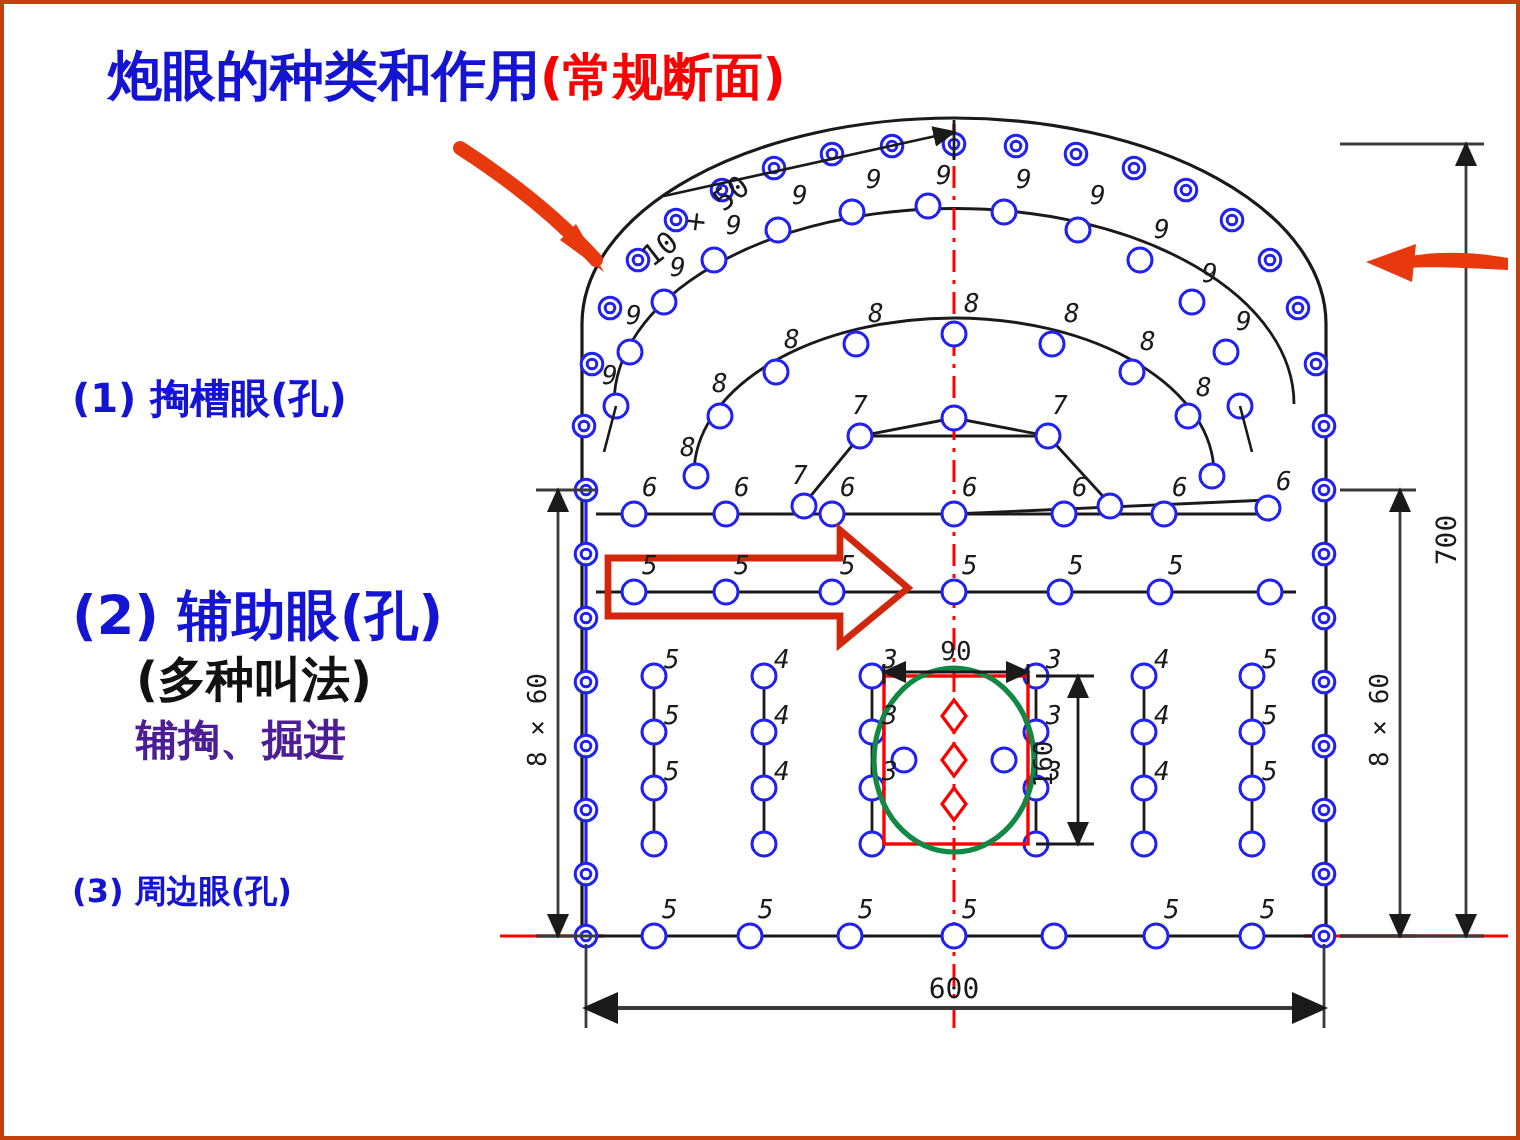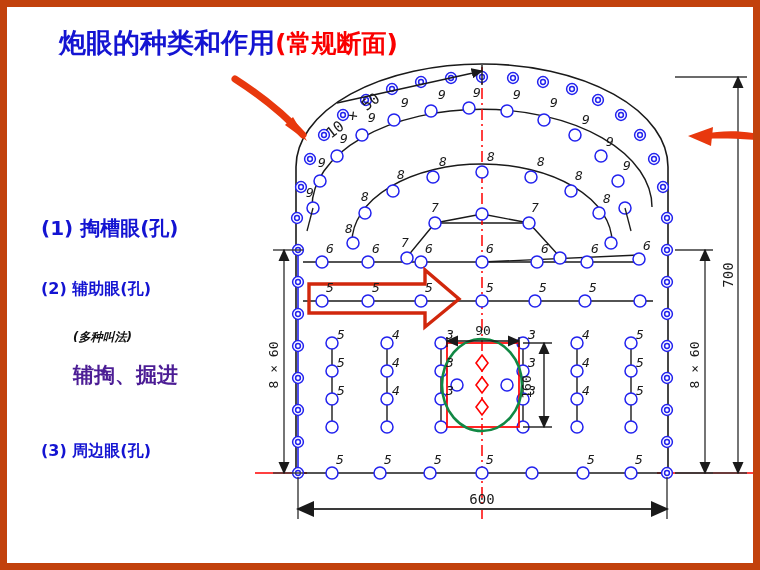--- a/index.html
+++ b/index.html
@@ -1,39 +1,39 @@
 <!DOCTYPE html>
 <html><head>
 <meta charset="utf-8">
 <style>
   html,body{margin:0;padding:0;background:#e9e9e9;}
   body{font-family:"Liberation Sans","DejaVu Sans",sans-serif;}
   #page{
     position:relative;width:760px;height:570px;background:#ffffff;
     overflow:hidden;box-sizing:border-box;
-    border:7px solid #c2410c;
+    border:2px solid #c2410c;
   }
   #title{
     position:absolute;left:52px;top:18px;white-space:nowrap;
     font-family:"DejaVu Sans","Liberation Sans",sans-serif;
     font-size:27px;font-weight:bold;letter-spacing:0px;
   }
   #title .t-main{color:#1414d2;}
   #title .t-sub{color:#fa0000;font-size:25px;}
   .legend{
     position:absolute;white-space:nowrap;
     font-family:"DejaVu Sans","Liberation Sans",sans-serif;
     font-weight:bold;
   }
   .legend .blue{color:#1414d2;}
   .legend .black{color:#111111;}
   .legend .orange{color:#4c1d95;}
-  #lg1{left:34px;top:184px;font-size:20px;margin-top:24px;}
-  #lg2{left:34px;top:272px;font-size:16px;}
-  #lg2b{left:66px;top:322px;font-size:12px;font-style:italic;}
+  #lg1{left:34px;top:184px;font-size:20px;}
+  #lg2{left:34px;top:288px;font-size:27px;}
+  #lg2b{left:66px;top:322px;font-size:24px;}
   #lg2c{left:66px;top:354px;font-size:21px;}
   #lg3{left:34px;top:434px;font-size:16px;}
   #drawing{position:absolute;left:0;top:0;width:760px;height:570px;}
 </style>
 </head>
 <body>
 
 <div id="page">
 
   <div id="title">

